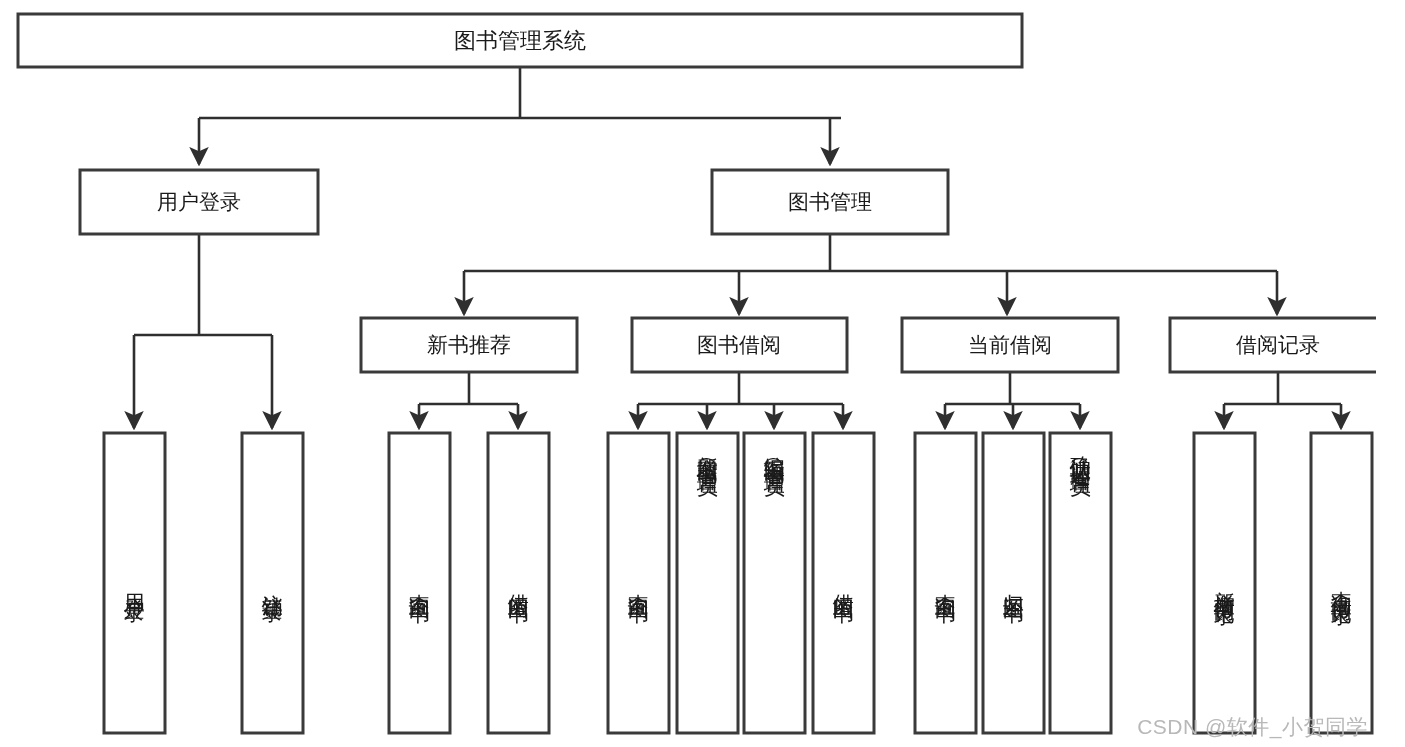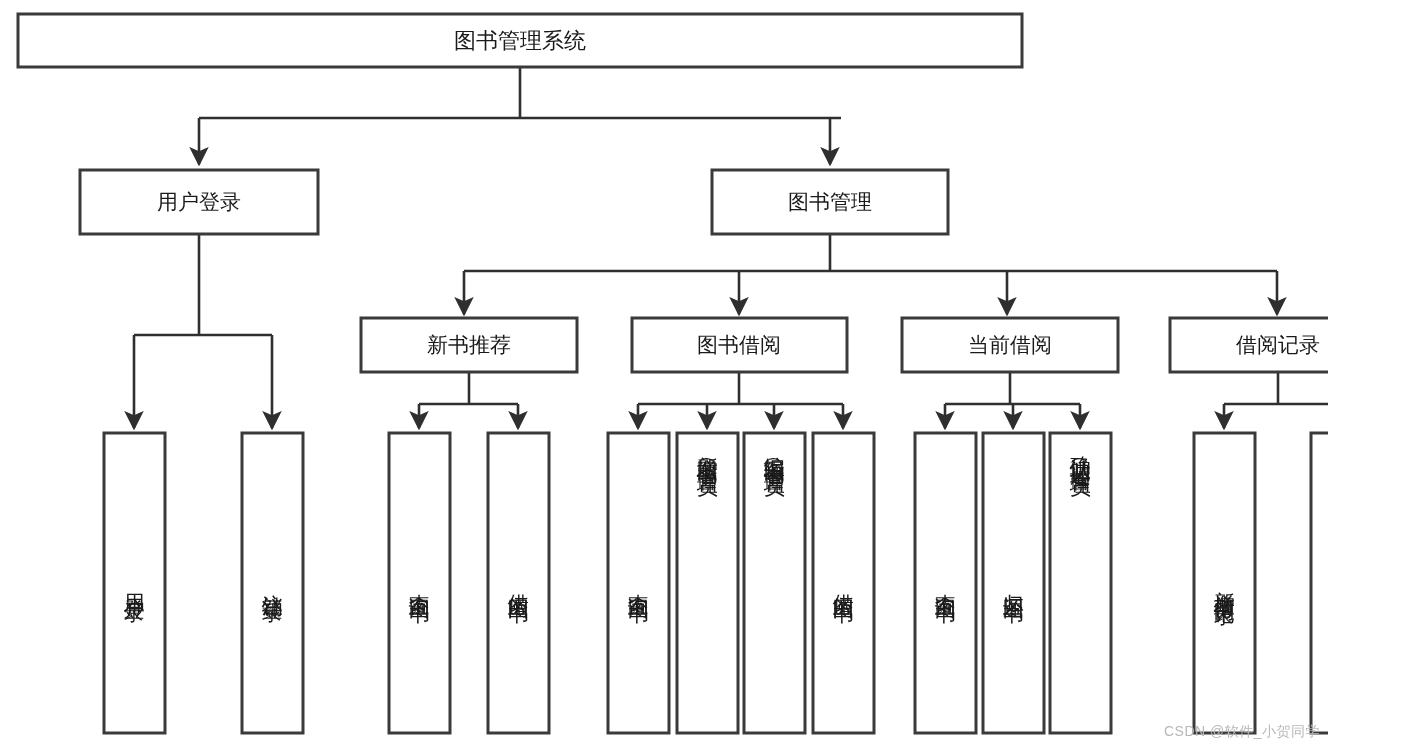--- a/index.html
+++ b/index.html
@@ -9,20 +9,21 @@
   }
   body {
     font-family: "Liberation Sans", "DejaVu Sans", sans-serif;
   }
   #stage {
     position: relative;
     width: 1328px;
     height: 747px;
     background: #ffffff;
     overflow: hidden;
+    padding-left: 48px;
   }
   #diagram {
     position: absolute;
     left: 0;
     top: 0;
     width: 1405px;
     height: 747px;
   }
   .node-box {
     fill: #ffffff;
@@ -63,21 +64,21 @@
     line-height: 1.22;
     letter-spacing: 3px;
     color: #1a1a1a;
     white-space: nowrap;
   }
   .watermark {
     position: absolute;
     right: 8px;
     bottom: 6px;
     font-family: "Liberation Sans", "DejaVu Sans", sans-serif;
-    font-size: 14px;
+    font-size: 21px;
     color: #b8b8b8;
     letter-spacing: 0.5px;
     white-space: nowrap;
   }
 </style>
 </head>
 <body>
 
 <div id="stage">
 

